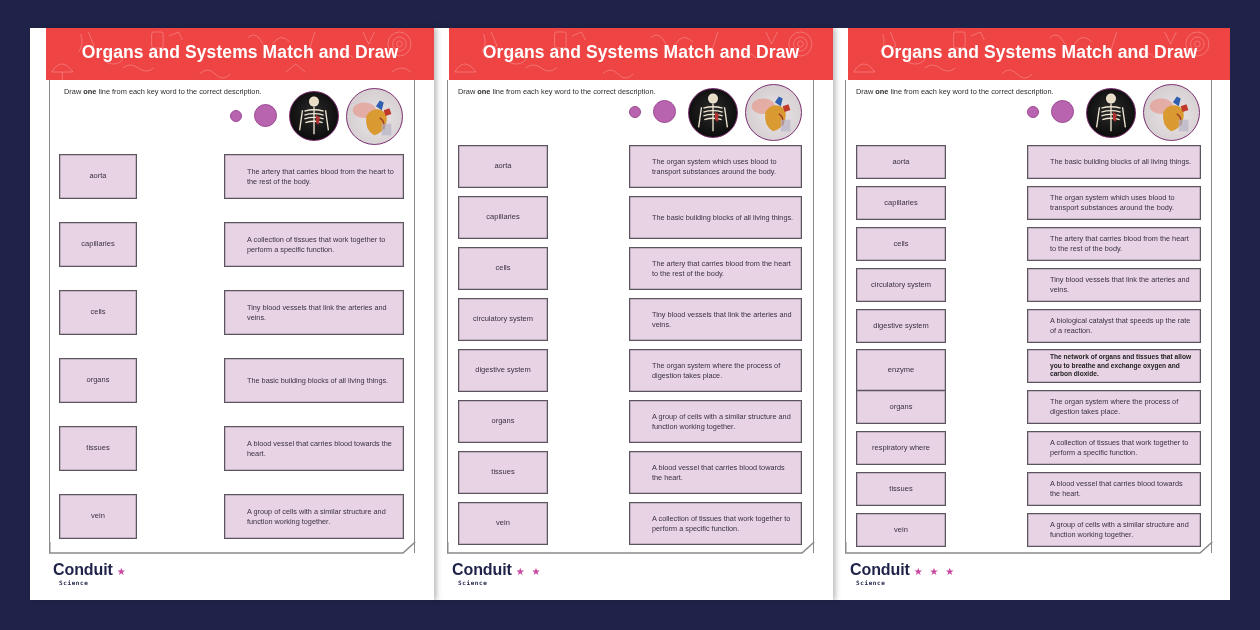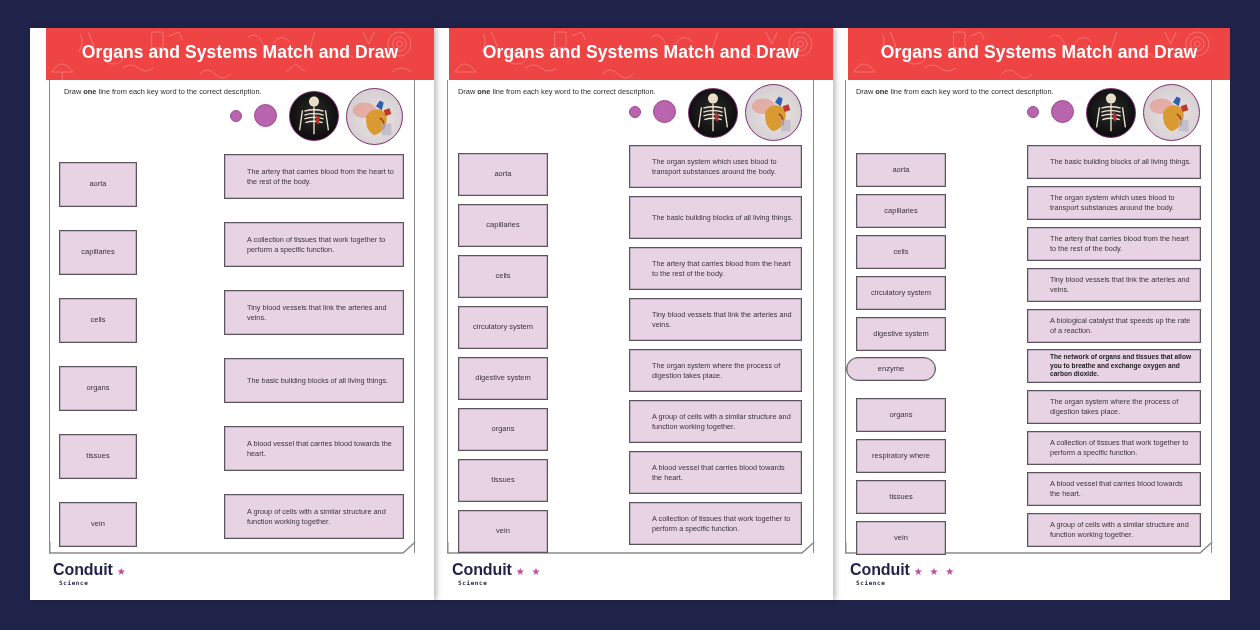--- a/index.html
+++ b/index.html
@@ -64,21 +64,21 @@
     position: absolute;
     background: #e8d3e5;
     border: 1px solid #5c5560;
     box-shadow: 0 0 0 0.5px #9e93a0 inset;
     display: flex;
     align-items: center;
     color: #3a3140;
     font-size: 7.3px;
     line-height: 1.35;
   }
-  .box.key { justify-content: center; text-align: center; font-size: 7.5px; margin-top: 8px; }
+  .box.key { justify-content: center; text-align: center; font-size: 7.5px; }
   .box.desc { padding-left: 22px; padding-right: 6px; }
   .box.desc.dark { color: #1c1c1c; font-weight: bold; font-size: 6.6px; }
   .logo {
     position: absolute;
     color: #1f2349;
   }
   .logo .brand { font-weight: bold; font-size: 16px; letter-spacing: -0.1px; }
   .logo .stars { color: #c9449e; font-size: 10px; margin-left: 4px; letter-spacing: 2px; }
   .logo .sub { font-family: "DejaVu Sans Mono", monospace; font-size: 6px; font-weight: bold; margin-left: 6px; letter-spacing: 0.6px; margin-top: 0px; }
 </style>
@@ -381,21 +381,21 @@
     </div>
   <div class="box key" style="left:24px; top:199px; width:90px; height:34px;">
       <span>cells</span>
     </div>
   <div class="box key" style="left:24px; top:240px; width:90px; height:34px;">
       <span>circulatory system</span>
     </div>
   <div class="box key" style="left:24px; top:281px; width:90px; height:34px;">
       <span>digestive system</span>
     </div>
-  <div class="box key" style="left:14px; top:321px; width:90px; height:24px;border-radius:17px;">
+  <div class="box key" style="left:24px; top:321px; width:90px; height:42px;">
       <span>enzyme</span>
     </div>
   <div class="box key" style="left:24px; top:362px; width:90px; height:34px;">
       <span>organs</span>
     </div>
   <div class="box key" style="left:24px; top:403px; width:90px; height:34px;">
       <span>respiratory where</span>
     </div>
   <div class="box key" style="left:24px; top:444px; width:90px; height:34px;">
       <span>tissues</span>

